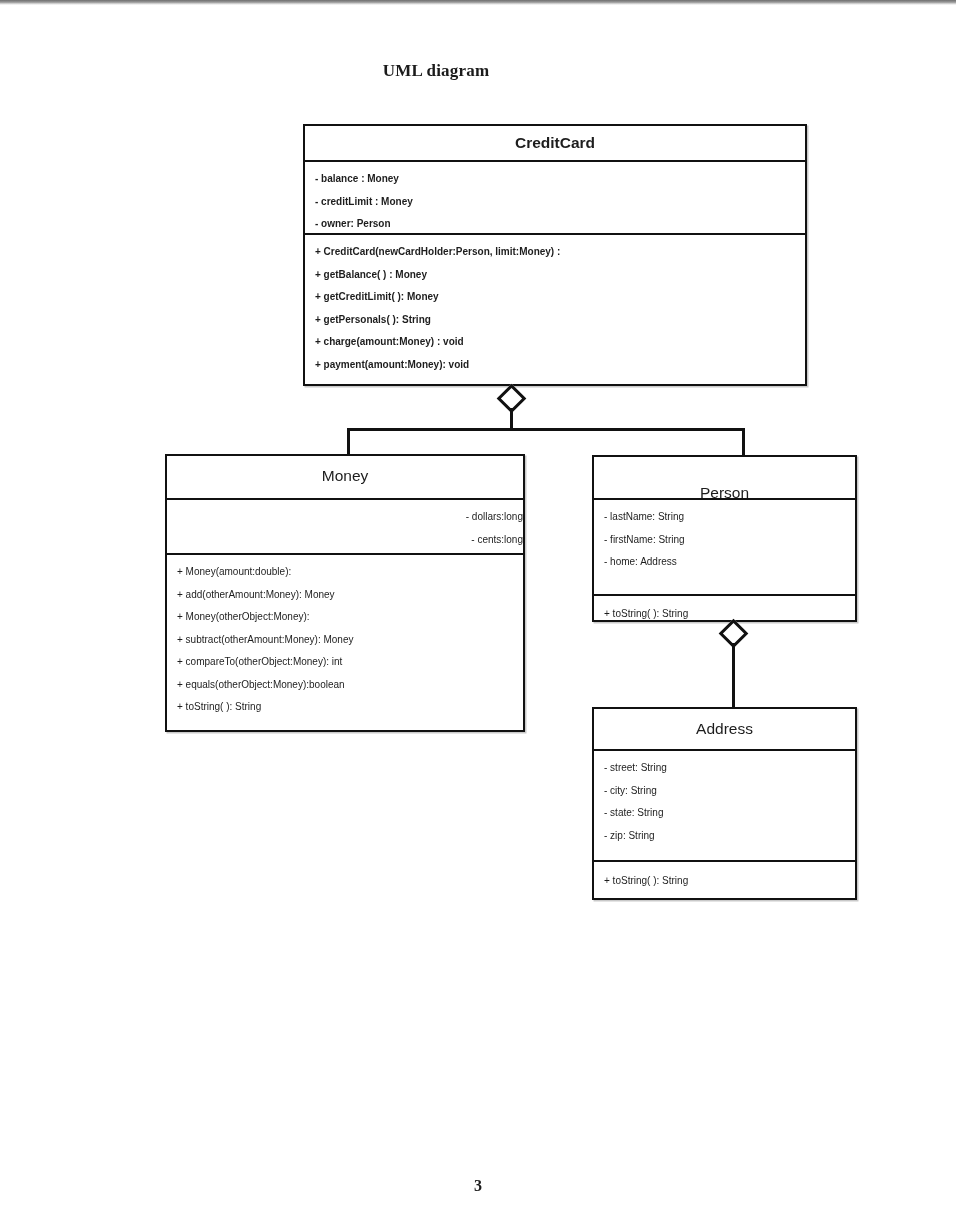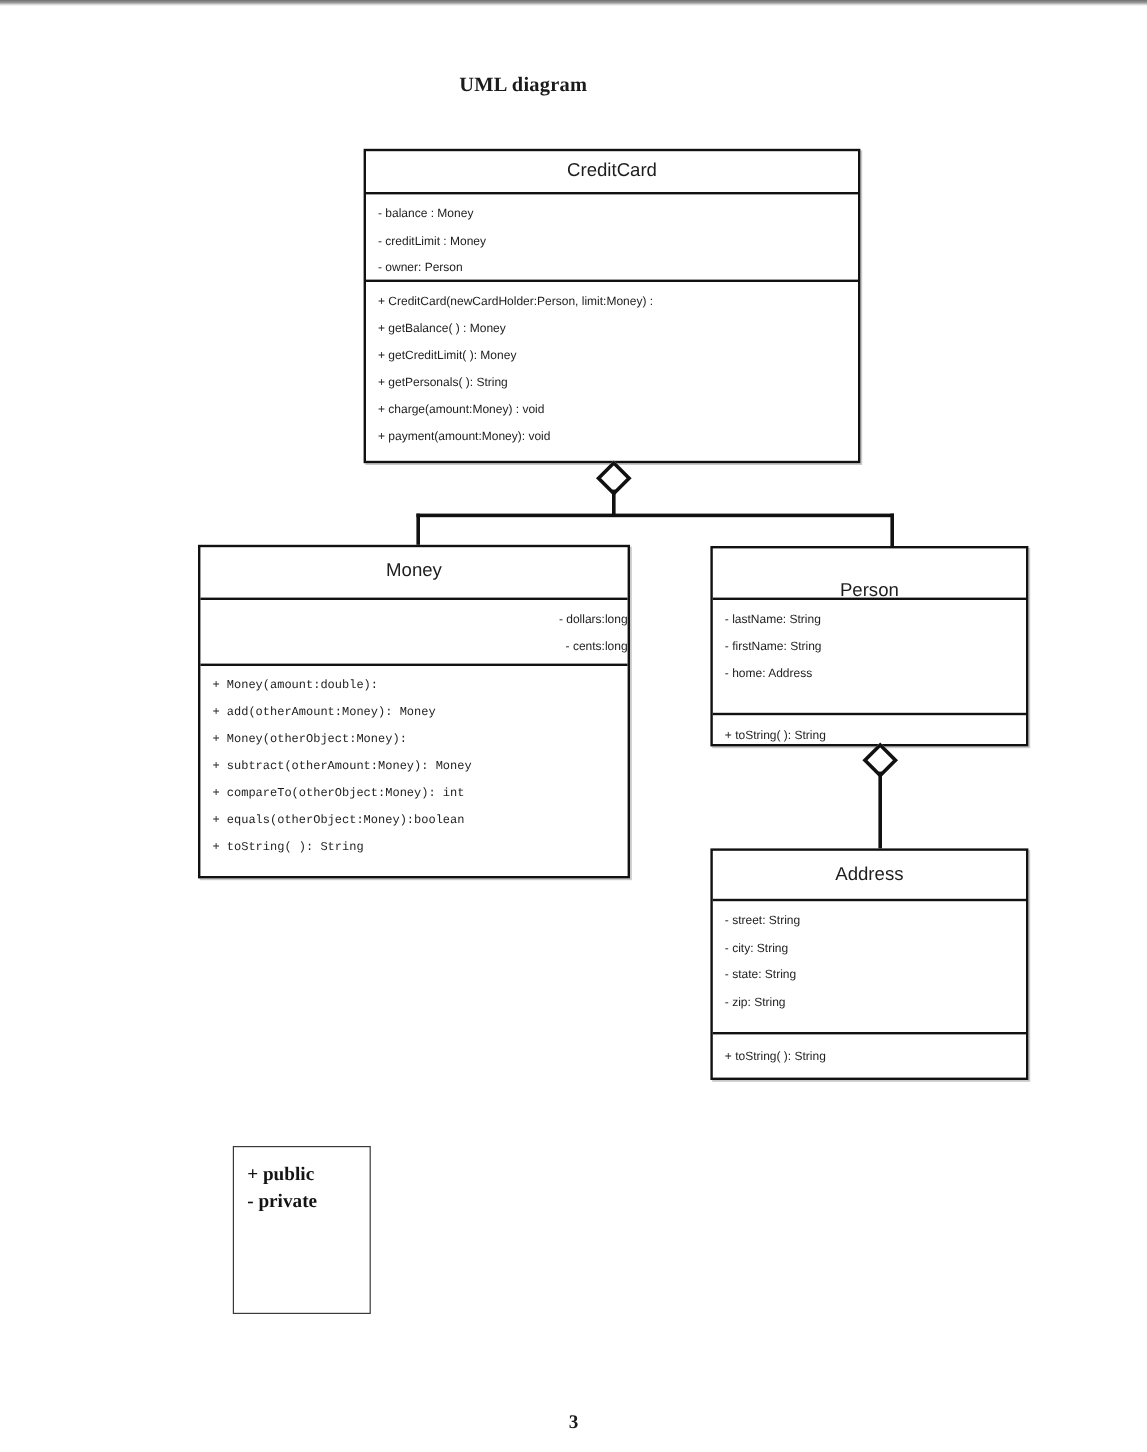--- a/index.html
+++ b/index.html
@@ -70,29 +70,29 @@
   }
   .uml-class .member {
     font-size: 10px;
     color: #1d1d1d;
     line-height: 22.5px;
     white-space: nowrap;
     padding-left: 10px;
   }
 
   
-  #class-creditcard { left: 303px; top: 124px; width: 414px; height: 262px; }
+  #class-creditcard { left: 303px; top: 124px; width: 504px; height: 262px; font-weight: bold; }
   #class-creditcard .class-name { height: 34px; }
   #class-creditcard .attributes { height: 73px; }
   #class-creditcard .methods   { height: 152px; }
 
   #class-money { left: 165px; top: 454px; width: 360px; height: 278px; }
   #class-money .class-name { height: 42px; padding-top: 12px; }
   #class-money .attributes { height: 55px; text-align: right; }
-  #class-money .methods   { height: 223px; font-family: Liberation Mono, monospace; }
+  #class-money .methods   { height: 223px; }
 
   #class-person { left: 592px; top: 455px; width: 265px; height: 167px; }
   #class-person .class-name { height: 41px; padding-top: 28px; }
   #class-person .attributes { height: 96px; }
   #class-person .methods   { height: 39px; padding-top: 7px; }
 
   #class-address { left: 592px; top: 707px; width: 265px; height: 193px; }
   #class-address .class-name { height: 40px; padding-top: 12px; }
   #class-address .attributes { height: 111px; }
   #class-address .methods   { height: 41px; padding-top: 8px; }
@@ -198,20 +198,16 @@
       <div class="member">- street: String</div>
       <div class="member">- city: String</div>
       <div class="member">- state: String</div>
       <div class="member">- zip: String</div>
     </div>
     <div class="compartment methods">
       <div class="member">+ toString( ): String</div>
     </div>
   </div>
 
-  <div id="legend-box">
-    <div class="legend-row">+  public</div>
-    <div class="legend-row">-  private</div>
-  </div>
 
   <div class="page-number">3</div>
 
 </div>
 
 </body></html>

